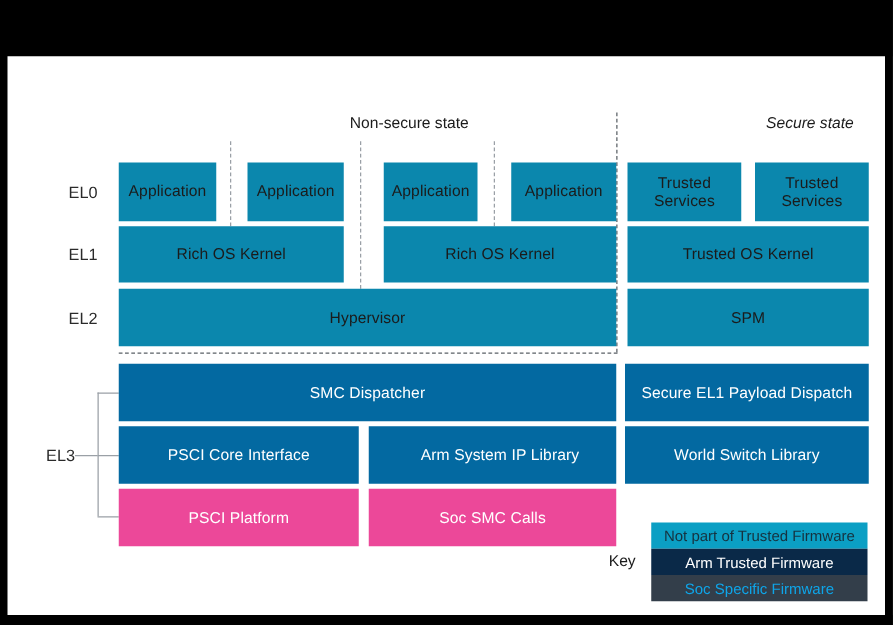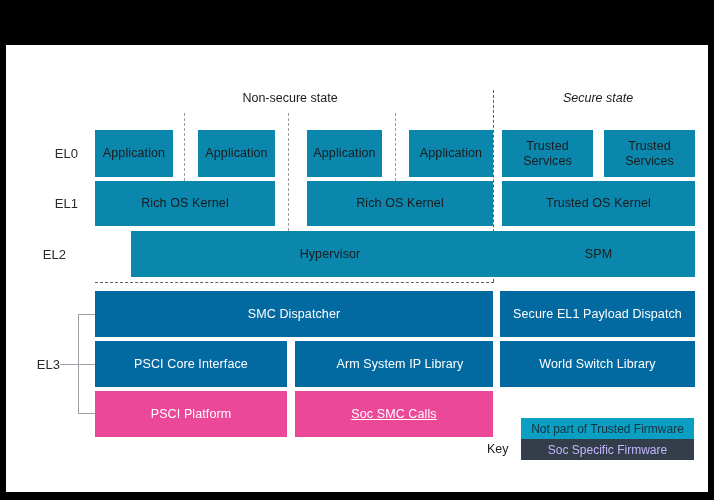--- a/index.html
+++ b/index.html
@@ -81,21 +81,21 @@
     background: #ec4899;
     color: #ffffff;
     font-size: 12.5px;
   }
 
   
   .state-label {
     position: absolute;
     font-size: 12.5px;
     color: #1b1b1b;
-    text-align: center;
+    text-align: right;
     white-space: nowrap;
   }
 
   
   .el-label {
     position: absolute;
     font-size: 13px;
     color: #2a2a2a;
     text-align: right;
     white-space: nowrap;
@@ -148,40 +148,40 @@
     box-sizing: border-box;
     height: 21px;
     display: flex;
     align-items: center;
     justify-content: center;
     font-size: 12px;
     white-space: nowrap;
   }
   .key-row.teal  { background: #0b9fc4; color: #16323f; }
   .key-row.navy  { background: #0a2948; color: #ffffff; }
-  .key-row.gray  { background: #333e4a; color: #c4b5fd; }
+  .key-row.gray  { background: #333e4a; color: #0ea5e9; }
 </style>
 </head>
 <body>
 
 <div id="root">
 
   <div class="frame-top"></div>
   <div class="frame-left"></div>
   <div class="frame-right"></div>
   <div class="frame-bottom"></div>
 
   <div class="canvas"></div>
 
   <div class="state-label" style="left:205px; top:91px; width:170px;">Non-secure state</div>
   <div class="state-label" style="left:513px; top:91px; width:170px;font-style:italic;">Secure state</div>
 
   <div class="el-label" style="left:18px; top:146px; width:60px;">EL0</div>
   <div class="el-label" style="left:18px; top:196px; width:60px;">EL1</div>
-  <div class="el-label" style="left:6px; top:247px; width:60px;">EL2</div>
+  <div class="el-label" style="left:18px; top:247px; width:60px;">EL2</div>
   <div class="el-label" style="left:18px; top:357px; width:42px;">EL3</div>
 
   <div class="brk-h" style="left:60px; top:364px; width:18px;"></div>
   <div class="brk-v" style="left:78px; top:314px; height:99px;"></div>
   <div class="brk-h" style="left:78px; top:314px; width:17px;"></div>
   <div class="brk-h" style="left:78px; top:364px; width:17px;"></div>
   <div class="brk-h" style="left:78px; top:413px; width:17px;"></div>
 
   <div class="vdash" style="left:184px; top:113px; height:68px;"></div>
   <div class="vdash" style="left:288px; top:113px; height:118px;"></div>
@@ -201,33 +201,34 @@
   </div>
   <div class="blk teal" style="left:604px; top:130px; width:91px; height:47px; flex-direction:column;">
     <span>Trusted</span>
     <span>Services</span>
   </div>
 
   <div class="blk teal" style="left:95px;  top:181px; width:180px; height:45px;">Rich OS Kernel</div>
   <div class="blk teal" style="left:307px; top:181px; width:186px; height:45px;">Rich OS Kernel</div>
   <div class="blk teal" style="left:502px; top:181px; width:193px; height:45px;">Trusted OS Kernel</div>
 
-  <div class="blk teal" style="left:95px;  top:231px; width:398px; height:46px;margin-left:36px;">Hypervisor</div>
+  <div class="blk teal" style="left:95px;  top:231px; width:398px; height:46px;">Hypervisor</div>
   <div class="blk teal" style="left:502px; top:231px; width:193px; height:46px;">SPM</div>
 
   <div class="blk navy" style="left:95px;  top:291px; width:398px; height:46px;">SMC Dispatcher</div>
   <div class="blk navy" style="left:500px; top:291px; width:195px; height:46px;">Secure EL1 Payload Dispatch</div>
 
   <div class="blk navy" style="left:95px;  top:341px; width:192px; height:46px;">PSCI Core Interface</div>
   <div class="blk navy" style="left:295px; top:341px; width:198px; height:46px;padding-left:12px;">Arm System IP Library</div>
   <div class="blk navy" style="left:500px; top:341px; width:195px; height:46px;">World Switch Library</div>
 
   <div class="blk gray" style="left:95px;  top:391px; width:192px; height:46px;">PSCI Platform</div>
-  <div class="blk gray" style="left:295px; top:391px; width:198px; height:46px;text-decoration:underline;">Soc SMC Calls</div>
+  <div class="blk gray" style="left:295px; top:391px; width:198px; height:46px;">Soc SMC Calls</div>
 
   <div class="key-label" style="left:487px; top:442px;">Key</div>
 
   <div class="key-box">
     <div class="key-row teal">Not part of Trusted  Firmware</div>
+    <div class="key-row navy">Arm Trusted  Firmware</div>
     <div class="key-row gray">Soc Specific  Firmware</div>
   </div>
 
 </div>
 
 </body></html>

